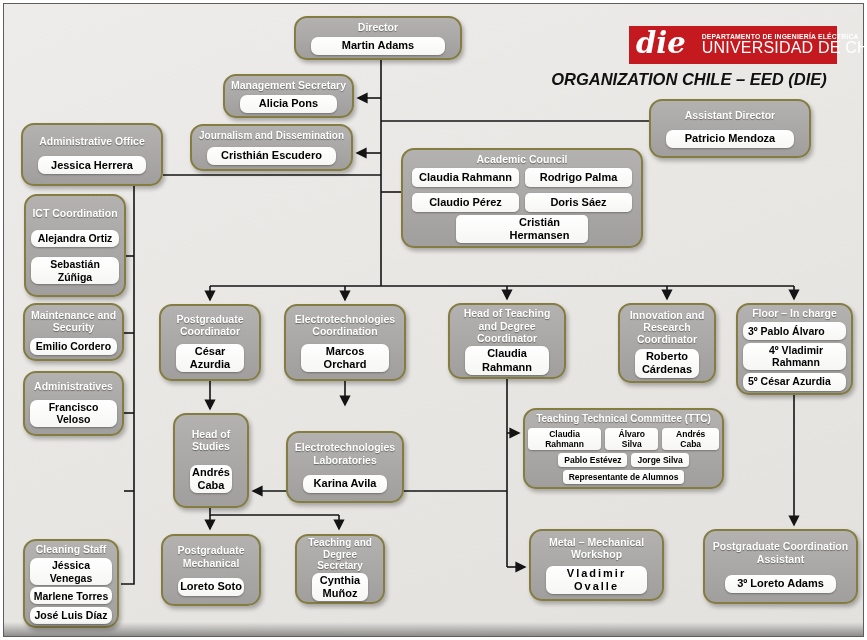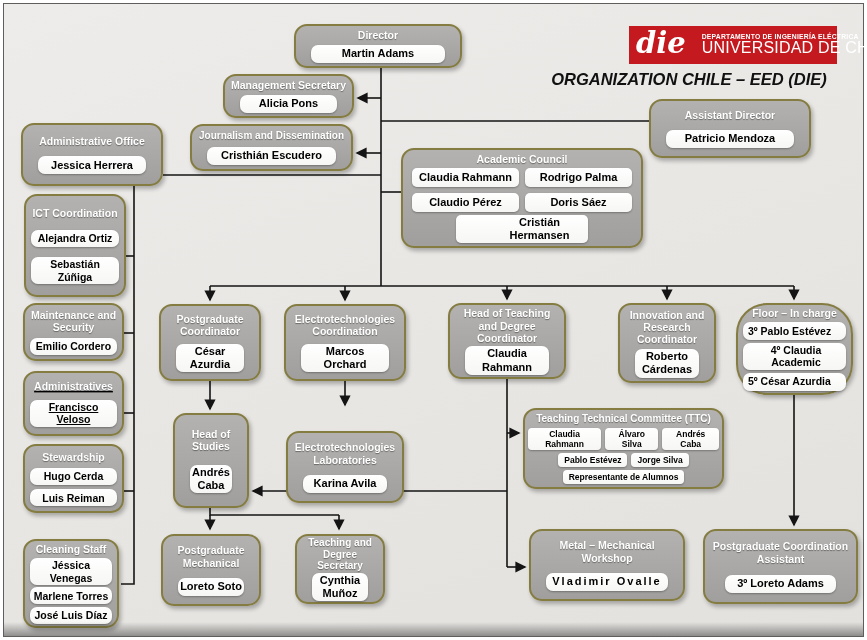--- a/index.html
+++ b/index.html
@@ -86,21 +86,21 @@
 
   <div class="logo" style="background:#c4191f;">
     <div class="logo-die">die</div>
     <div class="logo-text">
       <div class="logo-line1">DEPARTAMENTO DE INGENIERÍA ELÉCTRICA</div>
       <div class="logo-line2">UNIVERSIDAD DE CHILE</div>
     </div>
   </div>
   <div class="chart-title">ORGANIZATION CHILE – EED (DIE)</div>
 
-  <div class="node" style="left:290px;top:20px;width:168px;height:44px;">
+  <div class="node" style="left:290px;top:12px;width:168px;height:44px;">
     <div class="node-title">Director</div>
     <div class="member">Martin Adams</div>
   </div>
 
   <div class="node" style="left:219px;top:70px;width:131px;height:44px;">
     <div class="node-title">Management Secretary</div>
     <div class="member">Alicia Pons</div>
   </div>
 
   <div class="node" style="left:186px;top:120px;width:163px;height:47px;">
@@ -133,30 +133,25 @@
     <div class="node-title">ICT Coordination</div>
     <div class="member">Alejandra Ortiz</div>
     <div class="member">Sebastián Zúñiga</div>
   </div>
 
   <div class="node small-members" style="left:19px;top:299px;width:101px;height:58px;">
     <div class="node-title">Maintenance and Security</div>
     <div class="member">Emilio Cordero</div>
   </div>
 
-  <div class="node small-members" style="left:19px;top:367px;width:101px;height:65px;text-decoration:underline;">
+  <div class="node small-members" style="left:19px;top:367px;width:101px;height:65px;">
     <div class="node-title">Administratives</div>
     <div class="member">Francisco Veloso</div>
   </div>
 
-  <div class="node small-members" style="left:19px;top:440px;width:101px;height:69px;">
-    <div class="node-title">Stewardship</div>
-    <div class="member">Hugo Cerda</div>
-    <div class="member">Luis Reiman</div>
-  </div>
 
   <div class="node small-members" style="left:19px;top:535px;width:96px;height:89px;">
     <div class="node-title">Cleaning Staff</div>
     <div class="member">Jéssica Venegas</div>
     <div class="member">Marlene Torres</div>
     <div class="member">José Luis Díaz</div>
   </div>
 
   <div class="node" style="left:155px;top:300px;width:102px;height:77px;">
     <div class="node-title">Postgraduate Coordinator</div>
@@ -171,24 +166,24 @@
   <div class="node" style="left:444px;top:299px;width:118px;height:76px;">
     <div class="node-title">Head of Teaching and Degree Coordinator</div>
     <div class="member">Claudia Rahmann</div>
   </div>
 
   <div class="node" style="left:614px;top:299px;width:98px;height:80px;">
     <div class="node-title">Innovation and Research Coordinator</div>
     <div class="member">Roberto Cárdenas</div>
   </div>
 
-  <div class="node" style="left:732px;top:299px;width:117px;height:92px;border-radius:31px;">
+  <div class="node" style="left:732px;top:299px;width:117px;height:92px;">
     <div class="node-title">Floor – In charge</div>
-    <div class="member member-left">3º Pablo Estévez</div>
-    <div class="member member-left">4º Claudia Academic</div>
+    <div class="member member-left">3º Pablo Álvaro</div>
+    <div class="member member-left">4º Vladimir Rahmann</div>
     <div class="member member-left">5º César Azurdia</div>
   </div>
 
   <div class="node" style="left:169px;top:409px;width:76px;height:95px;">
     <div class="node-title">Head of Studies</div>
     <div class="member">Andrés Caba</div>
   </div>
 
   <div class="node" style="left:282px;top:427px;width:118px;height:72px;">
     <div class="node-title">Electrotechnologies Laboratories</div>
@@ -214,21 +209,21 @@
   <div class="node" style="left:157px;top:530px;width:100px;height:72px;">
     <div class="node-title">Postgraduate Mechanical</div>
     <div class="member">Loreto Soto</div>
   </div>
 
   <div class="node" style="left:291px;top:530px;width:90px;height:70px;">
     <div class="node-title fs10">Teaching and Degree Secretary</div>
     <div class="member">Cynthia Muñoz</div>
   </div>
 
-  <div class="node" style="left:525px;top:525px;width:156px;height:72px;">
+  <div class="node" style="left:525px;top:525px;width:135px;height:72px;">
     <div class="node-title">Metal – Mechanical Workshop</div>
     <div class="member spaced">Vladimir Ovalle</div>
   </div>
 
   <div class="node" style="left:699px;top:525px;width:155px;height:75px;">
     <div class="node-title">Postgraduate Coordination Assistant</div>
     <div class="member" style="margin:0 20px;">3º Loreto Adams</div>
   </div>
 
 </div>

